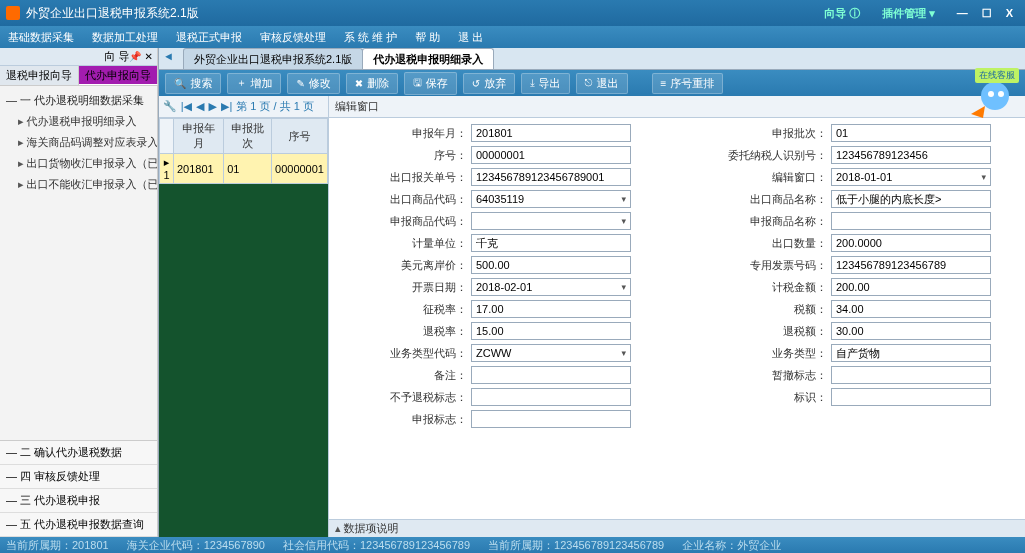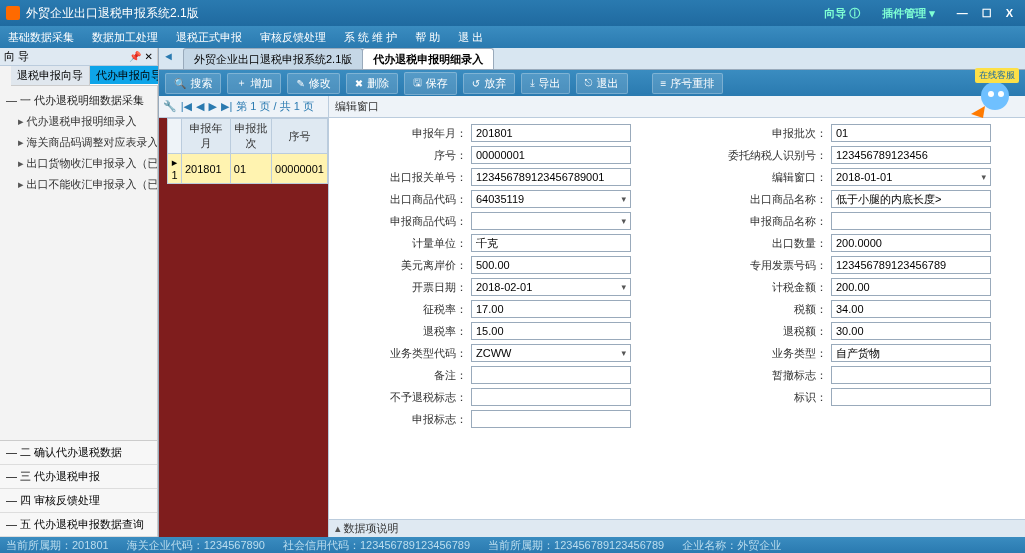--- a/index.html
+++ b/index.html
@@ -7,46 +7,46 @@
   .titlebar { height: 26px; background: linear-gradient(#2a7ab0,#1f6aa0); color: #fff; display: flex; align-items: center; padding: 0 6px; }
   .titlebar .app-icon { width: 14px; height: 14px; background: #ff6a00; border-radius: 2px; margin-right: 6px; }
   .titlebar .title { flex: 1; font-size: 12px; }
   .titlebar .win-btns { display: flex; gap: 2px; align-items: center; }
   .titlebar .win-btns span { padding: 0 6px; cursor: default; font-size: 11px; font-weight: bold; }
   .titlebar .teal { color: #7fffd4; margin-right: 8px; }
   .menubar { height: 22px; background: linear-gradient(#3a8cc0,#2a7ab0); color: #fff; display: flex; align-items: center; padding: 0 8px; gap: 18px; }
   .menubar span { cursor: default; }
   .body { display: flex; height: calc(553px - 26px - 22px - 16px); }
   .left { width: 158px; background: #f3f3f3; border-right: 1px solid #ccc; display: flex; flex-direction: column; }
-  .left-head { height: 18px; background: #dfe9f2; border-bottom: 1px solid #bcd; display: flex; align-items: center; padding: 0 4px; justify-content: space-between; }
+  .left-head { height: 18px; background: #dfe9f2; border-bottom: 1px solid #bcd; display: flex; align-items: center; padding: 0 4px; justify-content: flex-end; }
   .left-head .pin { font-size: 10px; }
-  .tabstrip { height: 20px; display: flex; border-bottom: 1px solid #ccc; background: #eef3f8; margin-left: 11px; }
+  .tabstrip { height: 20px; display: flex; border-bottom: 1px solid #ccc; background: #eef3f8; }
   .tabstrip .tab { padding: 2px 6px; border-right: 1px solid #ccc; background: #e0e7ee; cursor: default; white-space: nowrap; }
-  .tabstrip .tab.active { background: #0ea5e9; border-bottom: 1px solid #fff; }
+  .tabstrip .tab.active { background: #a21caf; border-bottom: 1px solid #fff; }
   .tabstrip .tab.sm { padding: 2px 3px; }
   .tree { flex: 1; overflow: auto; padding: 4px 2px; }
   .tree .n1 { padding: 3px 4px; cursor: default; color: #222; white-space: nowrap; }
   .tree .n2 { padding: 3px 4px 3px 16px; cursor: default; color: #333; white-space: nowrap; }
   .tree .exp::before { content: "▸ "; color: #555; }
   .bottom-items { border-top: 1px solid #ccc; }
   .bottom-items .bi { padding: 4px 6px; border-bottom: 1px solid #ddd; background: #f7f7f7; cursor: default; white-space: nowrap; }
   .right { flex: 1; display: flex; flex-direction: column; background: #fff; border-left: 1px solid #9ab; position: relative; }
   .doc-tabs { height: 22px; background: #d8e6f1; border-bottom: 1px solid #9ab; display: flex; align-items: flex-end; padding-left: 24px; gap: 0; }
   .doc-tabs .dtab { padding: 3px 10px 2px; background: #c5d7e6; border: 1px solid #9ab; border-bottom: none; margin-right: -1px; border-radius: 3px 3px 0 0; cursor: default; white-space: nowrap; }
   .doc-tabs .dtab.active { background: #fff; font-weight: bold; }
   .doc-tabs .back { position: absolute; left: 4px; top: 2px; width: 16px; height: 16px; color: #2a7ab0; }
   .toolbar { height: 26px; background: linear-gradient(#3a8cc0,#2a7ab0); display: flex; align-items: center; padding: 0 6px; gap: 6px; }
   .toolbar .tb { background: rgba(255,255,255,0.15); color: #fff; border: 1px solid rgba(255,255,255,0.25); border-radius: 2px; padding: 2px 8px; display: flex; align-items: center; gap: 4px; cursor: default; white-space: nowrap; }
   .toolbar .tb .ic { font-size: 10px; }
   .toolbar .spacer { width: 12px; }
   .main { flex: 1; display: flex; }
   .gridpane { width: 170px; border-right: 1px solid #bcd; display: flex; flex-direction: column; }
   .navrow { height: 22px; background: #eef3f8; border-bottom: 1px solid #bcd; display: flex; align-items: center; padding: 0 4px; gap: 4px; color: #2a7ab0; }
   .navrow .nv { cursor: default; }
-  .grid { flex: 1; background: #7f1d1d; padding-left: 8px; }
+  .grid { flex: 1; background: #14532d; }
   .grid table { width: 100%; border-collapse: collapse; }
   .grid th { background: #dfe9f2; border: 1px solid #bcd; padding: 2px 3px; font-weight: normal; color: #333; }
   .grid td { border: 1px solid #bcd; padding: 2px 3px; }
   .grid tr.sel td { background: #fff3b0; }
   .grid .rowhdr { width: 14px; background: #eef3f8; text-align: center; }
   .form { flex: 1; display: flex; flex-direction: column; }
   .form-title { height: 22px; background: #eef3f8; border-bottom: 1px solid #bcd; padding: 3px 6px; color: #333; }
   .form-body { flex: 1; padding: 6px 10px; overflow: auto; }
   .form-body .row { display: flex; align-items: flex-start; margin-bottom: 4px; }
   .form-body .col { display: flex; align-items: center; }
@@ -55,21 +55,21 @@
   .form-body input { width: 160px; }
   .form-body .sel { width: 160px; display: flex; align-items: center; justify-content: space-between; }
   .form-body .sel .dd { color: #555; font-size: 9px; }
   .form-body .gap { width: 60px; }
   .form-body .lbl2 { width: 140px; text-align: right; padding-right: 4px; color: #333; white-space: nowrap; }
   .bottom { height: 18px; background: #dfe9f2; border-top: 1px solid #bcd; padding: 2px 6px; color: #333; display: flex; align-items: center; }
   .bottom .tri::before { content: "▴ "; color: #555; }
   .status { height: 16px; background: linear-gradient(#3a8cc0,#2a7ab0); color: #bde; display: flex; align-items: center; padding: 0 6px; gap: 18px; font-size: 11px; }
   .mascot { position: absolute; right: 4px; top: 22px; width: 60px; height: 56px; }
   .mascot svg { width: 60px; height: 56px; }
-  .mascot .txt { position: absolute; right: 2px; top: -2px; background: #fde047; color: #1f6aa0; font-size: 9px; padding: 1px 4px; border-radius: 2px; }
+  .mascot .txt { position: absolute; right: 2px; top: -2px; background: #bef264; color: #1f6aa0; font-size: 9px; padding: 1px 4px; border-radius: 2px; }
 </style>
 </head>
 <body>
 
 <div class="titlebar">
   <div class="app-icon"></div>
   <div class="title">外贸企业出口退税申报系统2.1版</div>
   <div class="win-btns">
     <span class="teal">向导 ⓘ</span>
     <span class="teal">插件管理 ▾</span>
@@ -102,22 +102,22 @@
     </div>
     <div class="tree">
       <div class="n1">— 一 代办退税明细数据采集</div>
       <div class="n2 exp">代办退税申报明细录入</div>
       <div class="n2 exp">海关商品码调整对应表录入</div>
       <div class="n2 exp">出口货物收汇申报录入（已认定）</div>
       <div class="n2 exp">出口不能收汇申报录入（已认定）</div>
     </div>
     <div class="bottom-items">
       <div class="bi">— 二 确认代办退税数据</div>
+      <div class="bi">— 四 审核反馈处理</div>
       <div class="bi">— 三 代办退税申报</div>
-      <div class="bi">— 四 审核反馈处理</div>
       <div class="bi">— 五 代办退税申报数据查询</div>
     </div>
   </div>
 
   <div class="right">
     <div class="doc-tabs">
       <span class="back">◄</span>
       <div class="dtab">外贸企业出口退税申报系统2.1版</div>
       <div class="dtab active">代办退税申报明细录入</div>
     </div>

